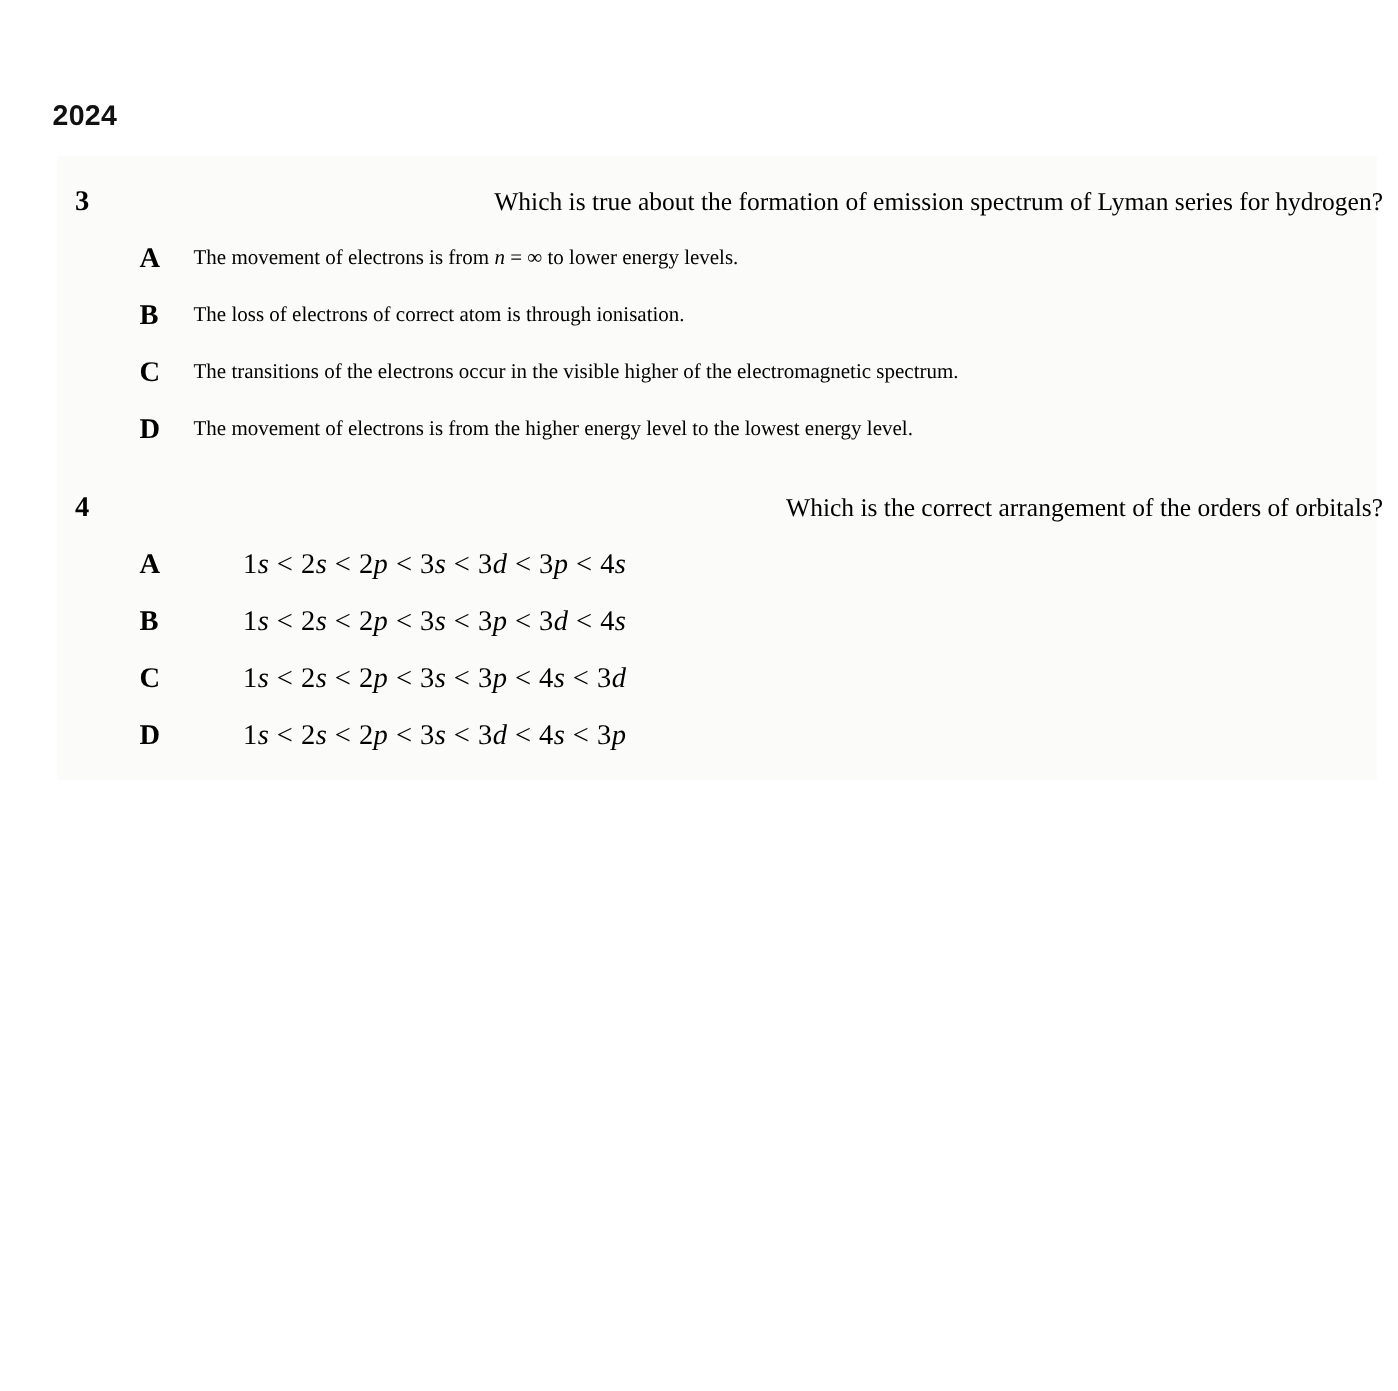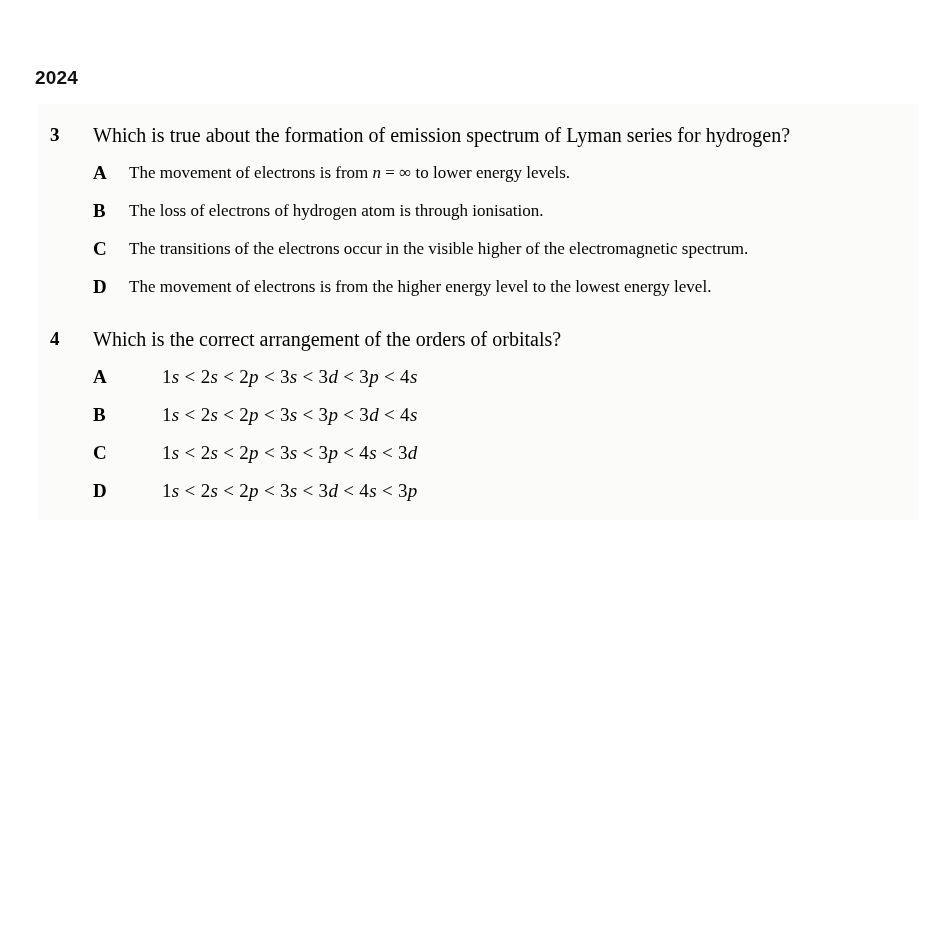--- a/index.html
+++ b/index.html
@@ -65,23 +65,24 @@
     font-weight: bold;
     font-size: 19px;
     line-height: 26px;
   }
 
   .q-text {
     position: absolute;
     left: 93px;
     top: 0;
     right: 10px;
-    font-size: 20px;
+    font-size: 17px;
     line-height: 26px;
     white-space: nowrap;
+    text-align: right;
   }
 
   
   .option-row {
     position: relative;
     height: 38px;
   }
   .option-letter {
     position: absolute;
     left: 93px;
@@ -89,21 +90,21 @@
     width: 20px;
     font-weight: bold;
     font-size: 19px;
     line-height: 26px;
   }
   .option-text {
     position: absolute;
     left: 129px;
     top: 0;
     right: 8px;
-    font-size: 17px;
+    font-size: 14px;
     line-height: 26px;
     white-space: nowrap;
   }
   .option-text.orbital {
     left: 130px;
     font-size: 19px;
     letter-spacing: 0.3px;
     margin-left: 32px;
   }
 
@@ -127,21 +128,21 @@
     <span class="q-text">Which is true about the formation of emission spectrum of Lyman series for hydrogen?</span>
   </div>
 
   <div class="option-row">
     <span class="option-letter">A</span>
     <span class="option-text">The movement of electrons is from <i>n</i> = ∞ to lower energy levels.</span>
   </div>
 
   <div class="option-row">
     <span class="option-letter">B</span>
-    <span class="option-text">The loss of electrons of hydrogen atom is through ionisation.</span>
+    <span class="option-text">The loss of electrons of correct atom is through ionisation.</span>
   </div>
 
   <div class="option-row">
     <span class="option-letter">C</span>
     <span class="option-text">The transitions of the electrons occur in the visible higher of the electromagnetic spectrum.</span>
   </div>
 
   <div class="option-row">
     <span class="option-letter">D</span>
     <span class="option-text">The movement of electrons is from the higher energy level to the lowest energy level.</span>

